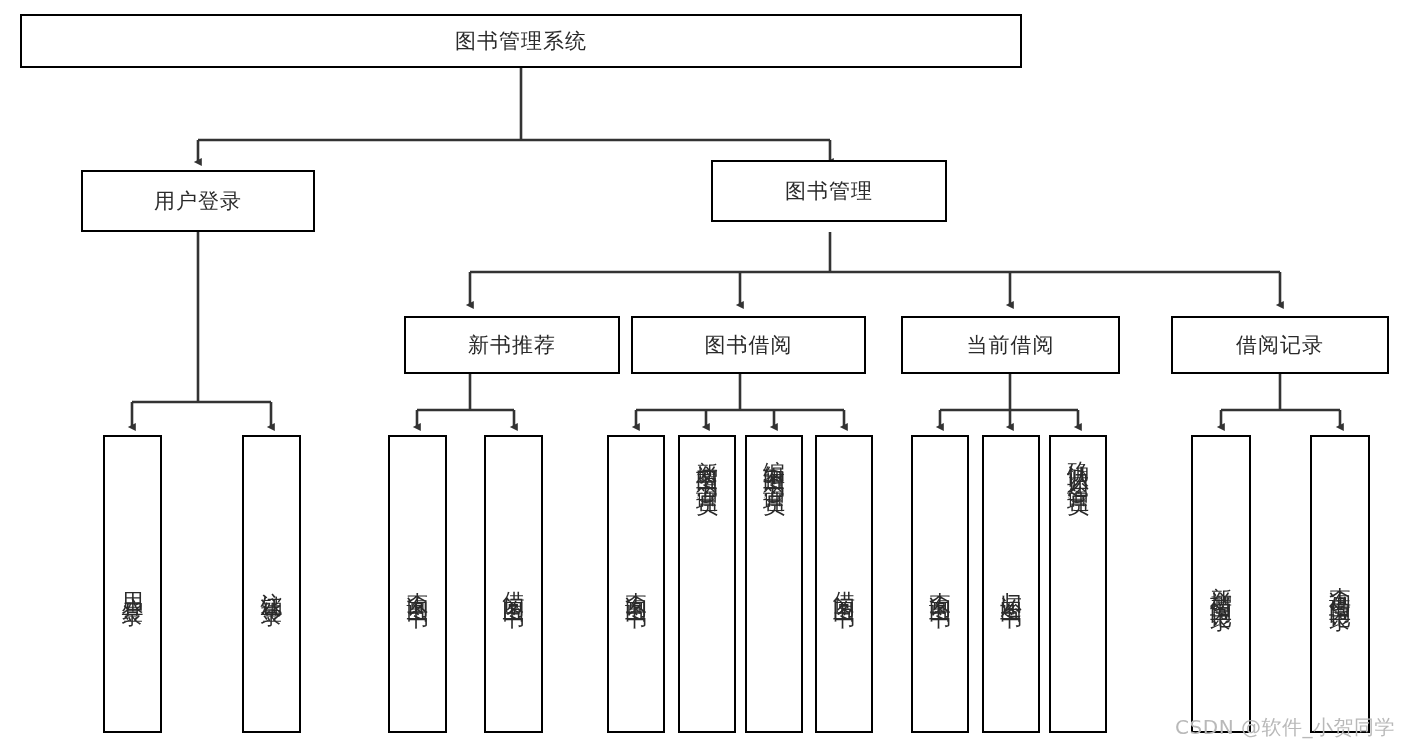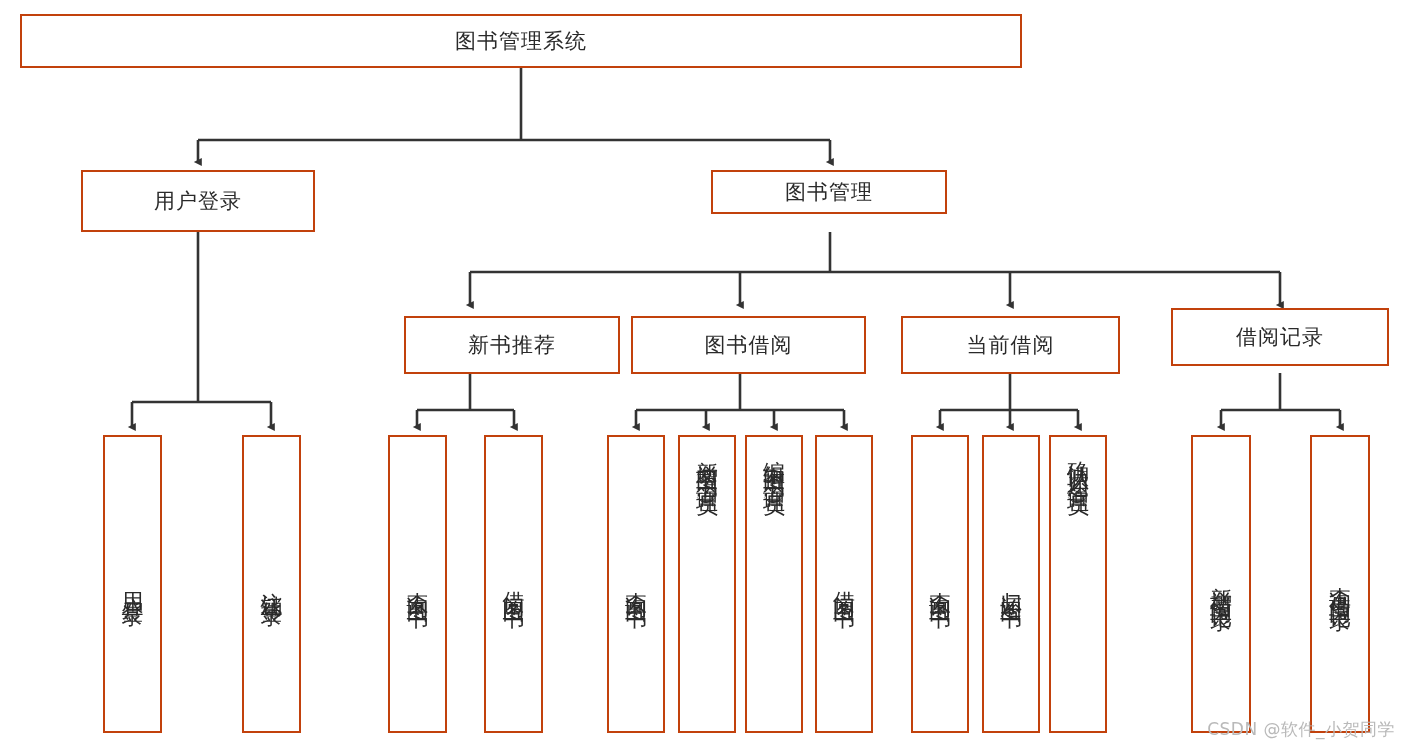--- a/index.html
+++ b/index.html
@@ -21,21 +21,21 @@
     position: absolute;
     left: 0;
     top: 0;
     width: 1405px;
     height: 747px;
   }
   .node {
     position: absolute;
     box-sizing: border-box;
     background: #ffffff;
-    border: 2px solid #c2410c;
+    border: 2px solid #000000;
     display: flex;
     align-items: center;
     justify-content: center;
     color: #2a2a2a;
     z-index: 3;
   }
   .node .lbl {
     display: block;
     text-align: center;
     line-height: 1.18;
@@ -65,21 +65,21 @@
     margin-bottom: auto;
   }
   .v-node.mid {
     align-items: center;
     padding-top: 0;
   }
   #watermark {
     position: absolute;
     right: 10px;
     bottom: 6px;
-    font-size: 17px;
+    font-size: 20px;
     color: #b9b9b9;
     letter-spacing: 0.5px;
     z-index: 9;
     white-space: nowrap;
   }
 </style>
 </head>
 <body>
 
 <div id="canvas">
@@ -135,37 +135,37 @@
   </svg>
 
   <div class="node h-node" style="left:20px; top:14px; width:1002px; height:54px;">
     <span class="lbl">图书管理系统</span>
   </div>
 
   <div class="node h-node" style="left:81px; top:170px; width:234px; height:62px;">
     <span class="lbl">用户登录</span>
   </div>
 
-  <div class="node h-node" style="left:711px; top:170px; width:236px; height:44px;font-family:Liberation Serif, serif;">
+  <div class="node h-node" style="left:711px; top:160px; width:236px; height:62px;font-family:Liberation Serif, serif;">
     <span class="lbl">图书管理</span>
   </div>
 
   <div class="node h-node" style="left:362px; top:316px; width:216px; height:58px;margin-left:42px;">
     <span class="lbl">新书推荐</span>
   </div>
 
   <div class="node h-node" style="left:631px; top:316px; width:235px; height:58px;">
     <span class="lbl">图书借阅</span>
   </div>
 
   <div class="node h-node" style="left:901px; top:316px; width:219px; height:58px;">
     <span class="lbl">当前借阅</span>
   </div>
 
-  <div class="node h-node" style="left:1171px; top:308px; width:218px; height:58px;">
+  <div class="node h-node" style="left:1171px; top:316px; width:218px; height:58px;">
     <span class="lbl">借阅记录</span>
   </div>
 
   <div class="node v-node mid" style="left:103px; top:435px; width:59px; height:298px;">
     <span class="lbl">用户登录</span>
   </div>
 
   <div class="node v-node mid" style="left:242px; top:435px; width:59px; height:298px;">
     <span class="lbl">注销登录</span>
   </div>

